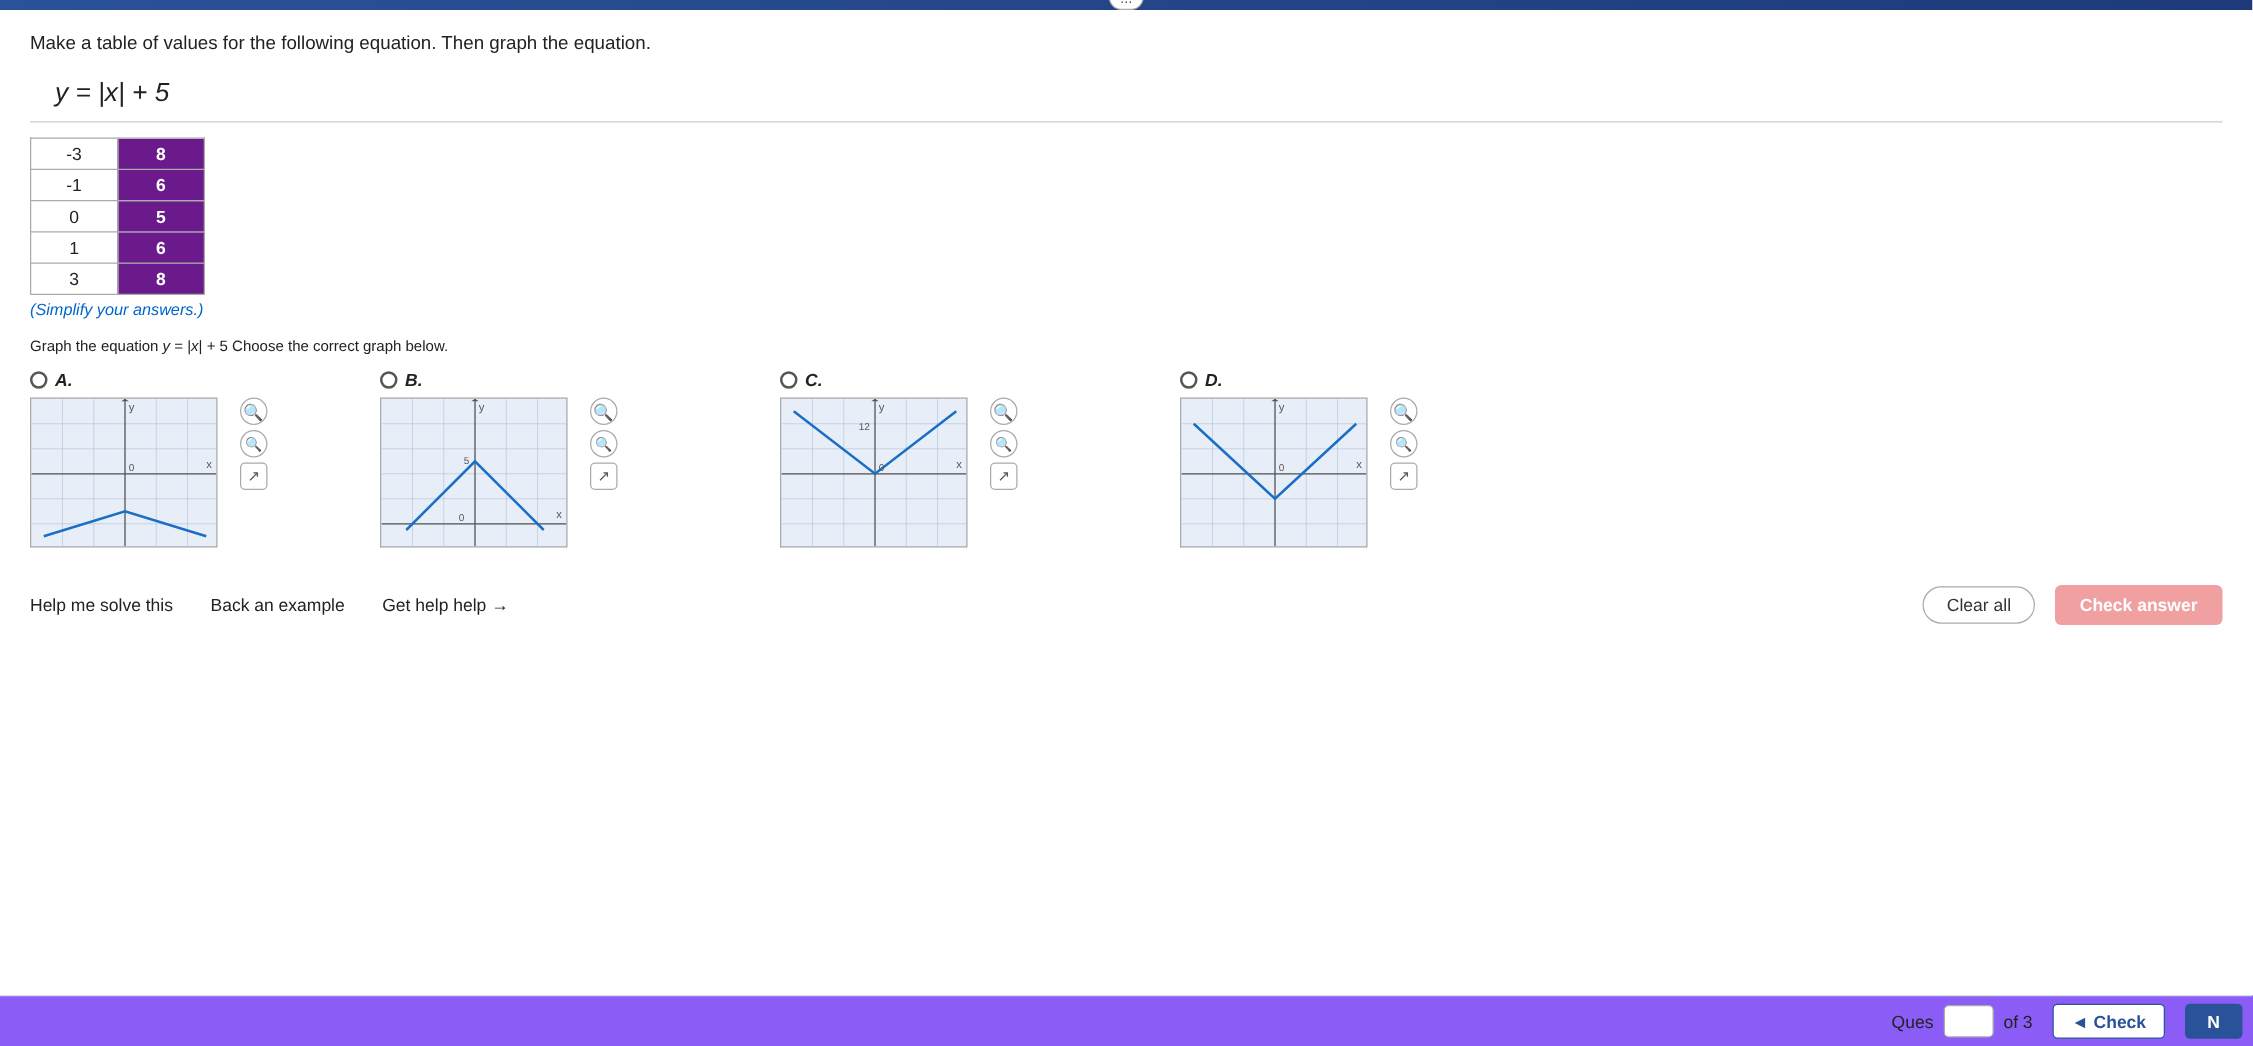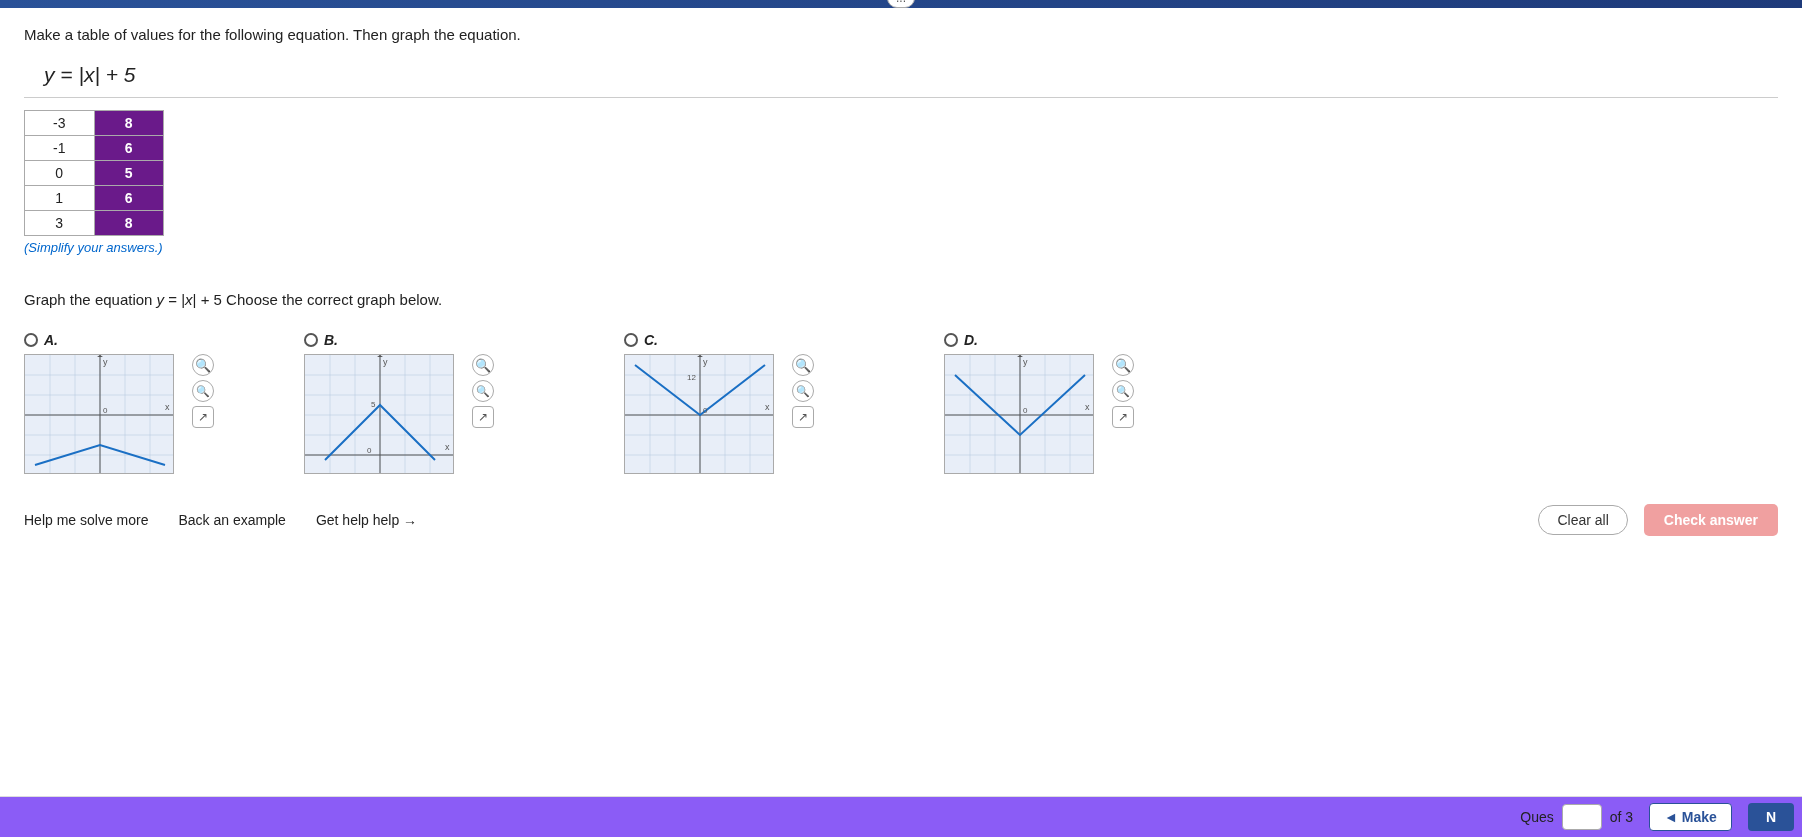--- a/index.html
+++ b/index.html
@@ -67,26 +67,26 @@
       min-width: 50px;
     }
     .values-table td.y-val {
       background: #6a1a8a;
       color: #fff;
       font-weight: bold;
     }
     .simplify-note {
       font-size: 13px;
       color: #0066cc;
-      margin-bottom: 28px;
+      margin-bottom: 7px;
       font-style: italic;
     }
     .graph-question {
-      font-size: 15px;
-      margin-bottom: 24px;
+      font-size: 12px;
+      margin-bottom: 12px;
     }
     .graph-options {
       display: flex;
       gap: 60px;
       align-items: flex-start;
       margin-bottom: 20px;
     }
     .graph-option {
       display: flex;
       flex-direction: column;
@@ -469,32 +469,32 @@
           <div class="zoom-btn" style="font-size:11px;">🔍</div>
           <div class="expand-btn">↗</div>
         </div>
       </div>
     </div>
 
   </div>
 
   <div style="display:flex; align-items:center; justify-content:space-between; margin-top:8px;">
     <div class="help-links">
-      <a class="help-link">Help me solve more</a>
+      <a class="help-link">Help me solve this</a>
       <a class="help-link">Back an example</a>
       <a class="help-link">Get help help →</a>
     </div>
     <div class="bottom-actions">
       <button class="clear-btn">Clear all</button>
       <button class="check-btn">Check answer</button>
     </div>
   </div>
 </div>
 
 <div class="footer-bar">
   <div class="question-nav">
     <span>Ques</span>
     <input class="quest-input" type="text" value="" style="">
     <span>of 3</span>
   </div>
-  <button class="nav-btn">◄ Make</button>
+  <button class="nav-btn">◄ Check</button>
   <button class="next-btn">N</button>
 </div>
 
 </body></html>

